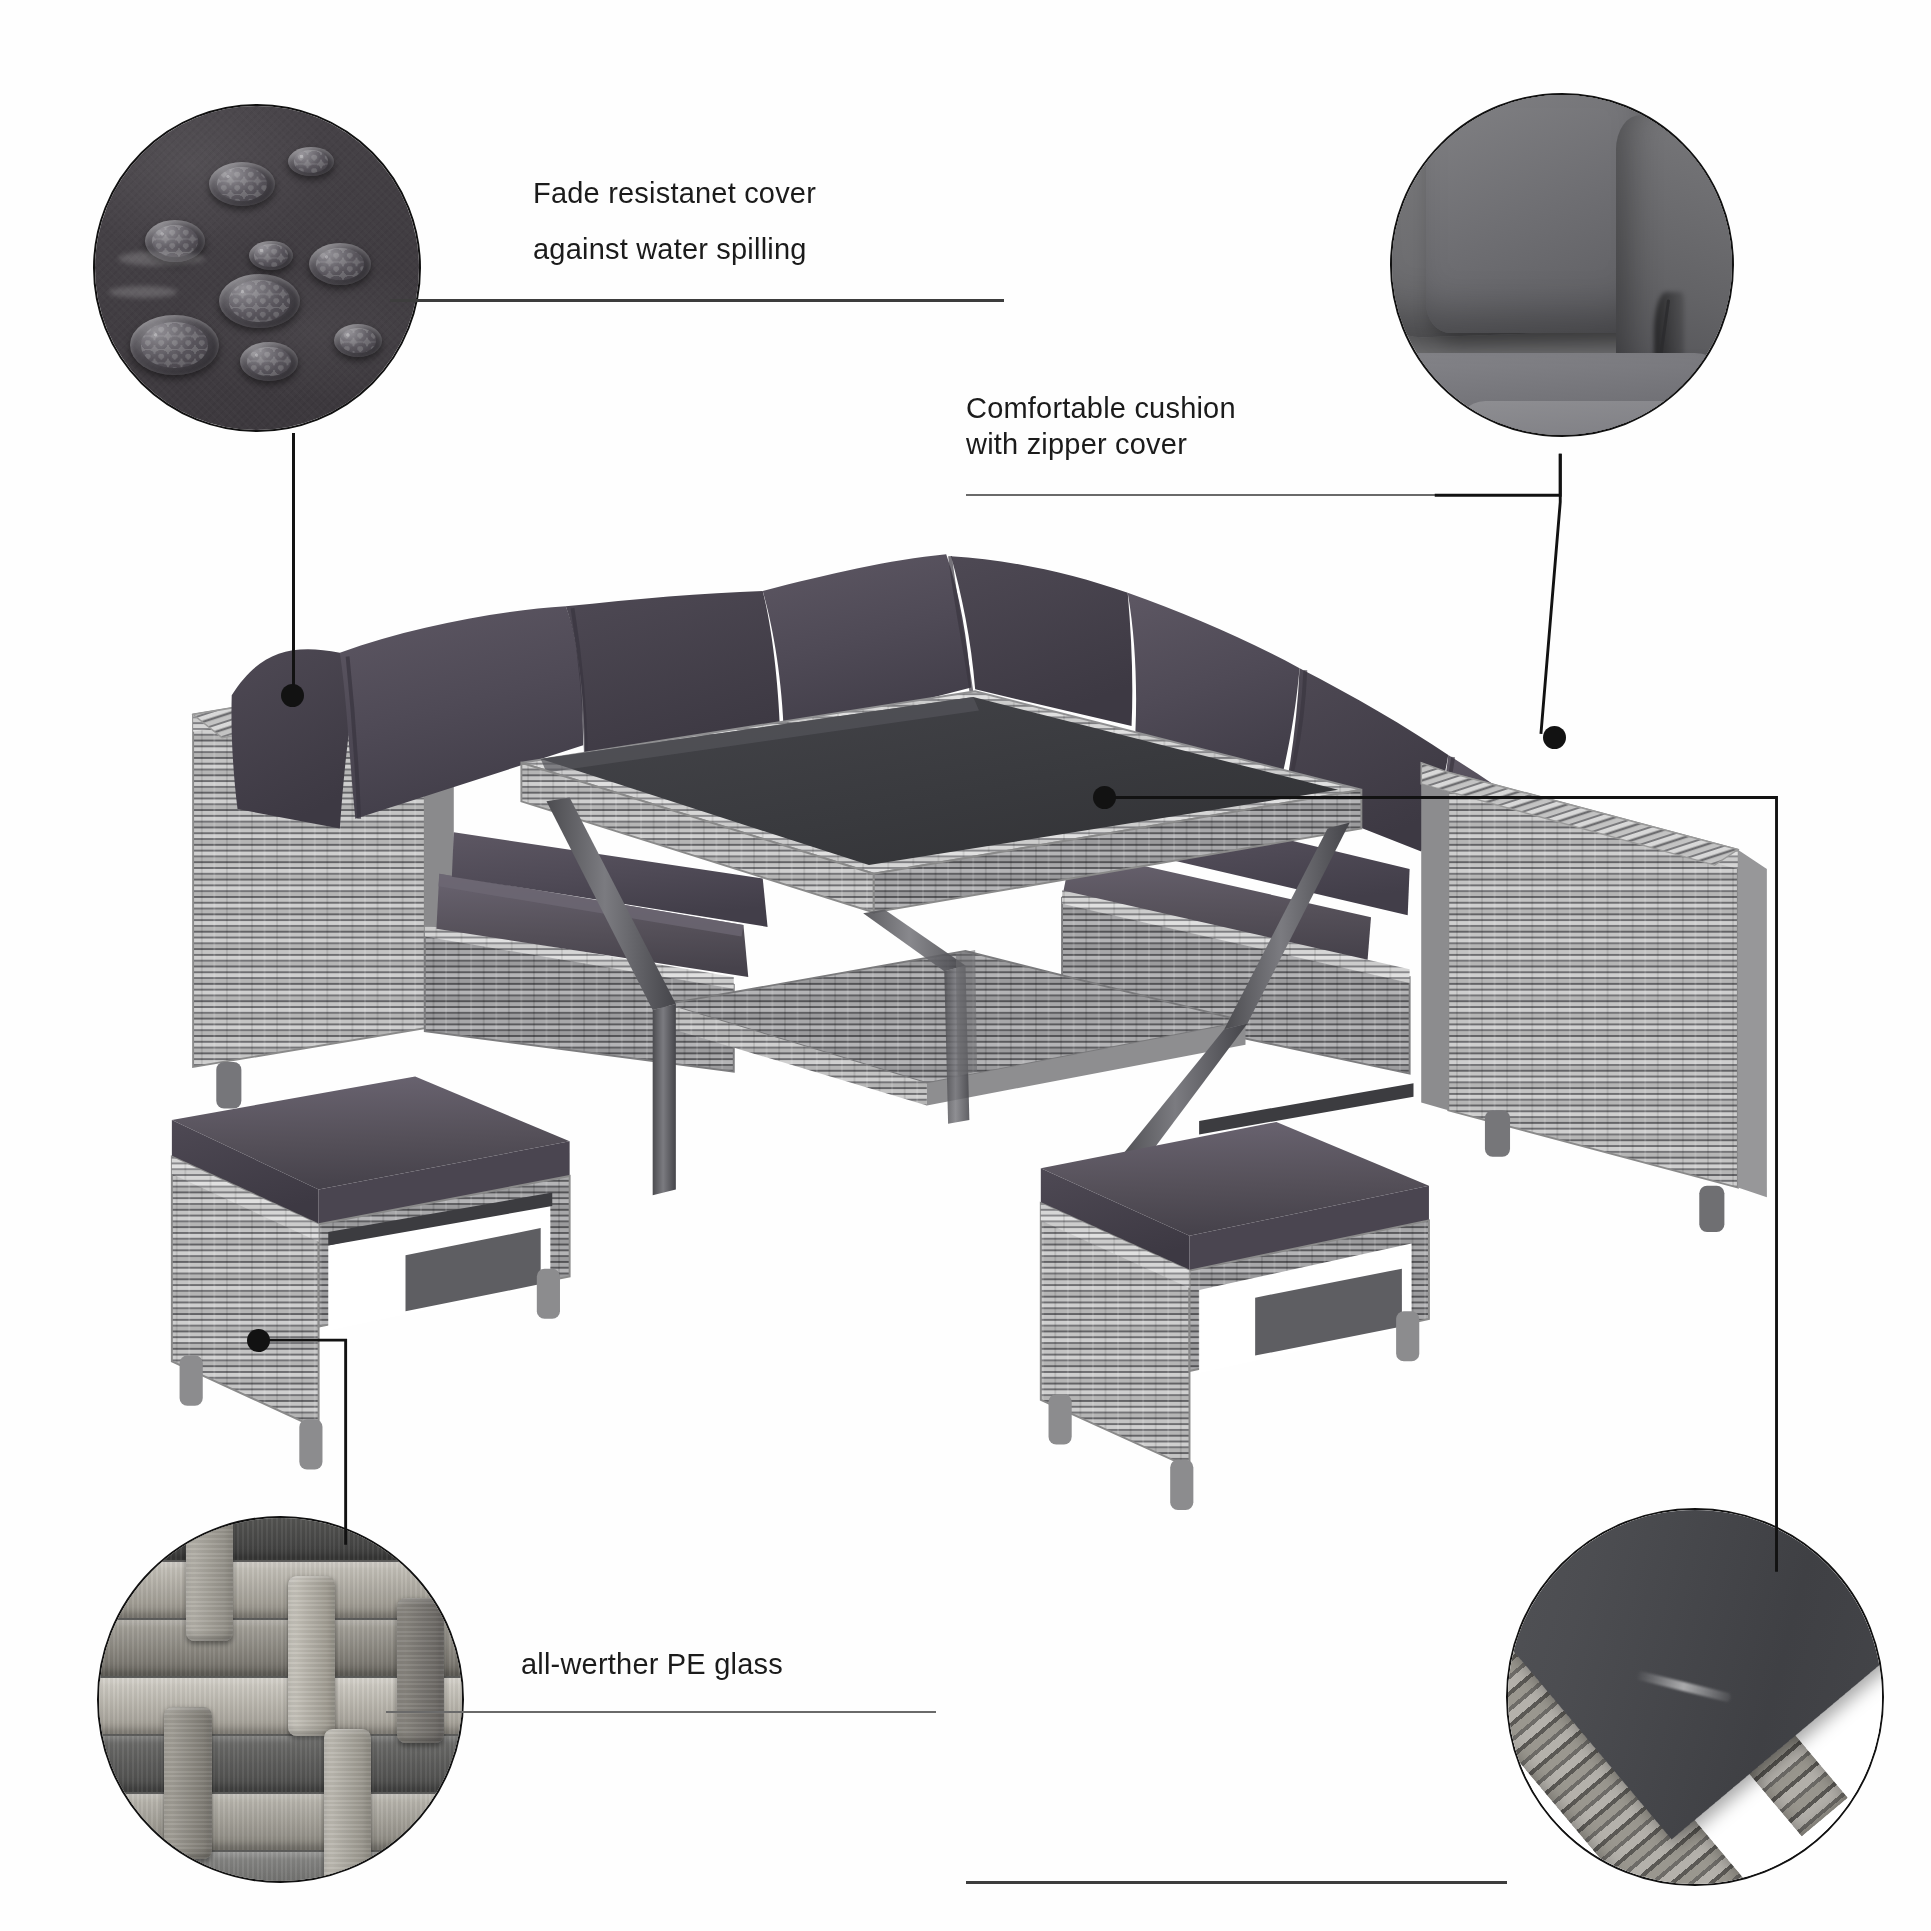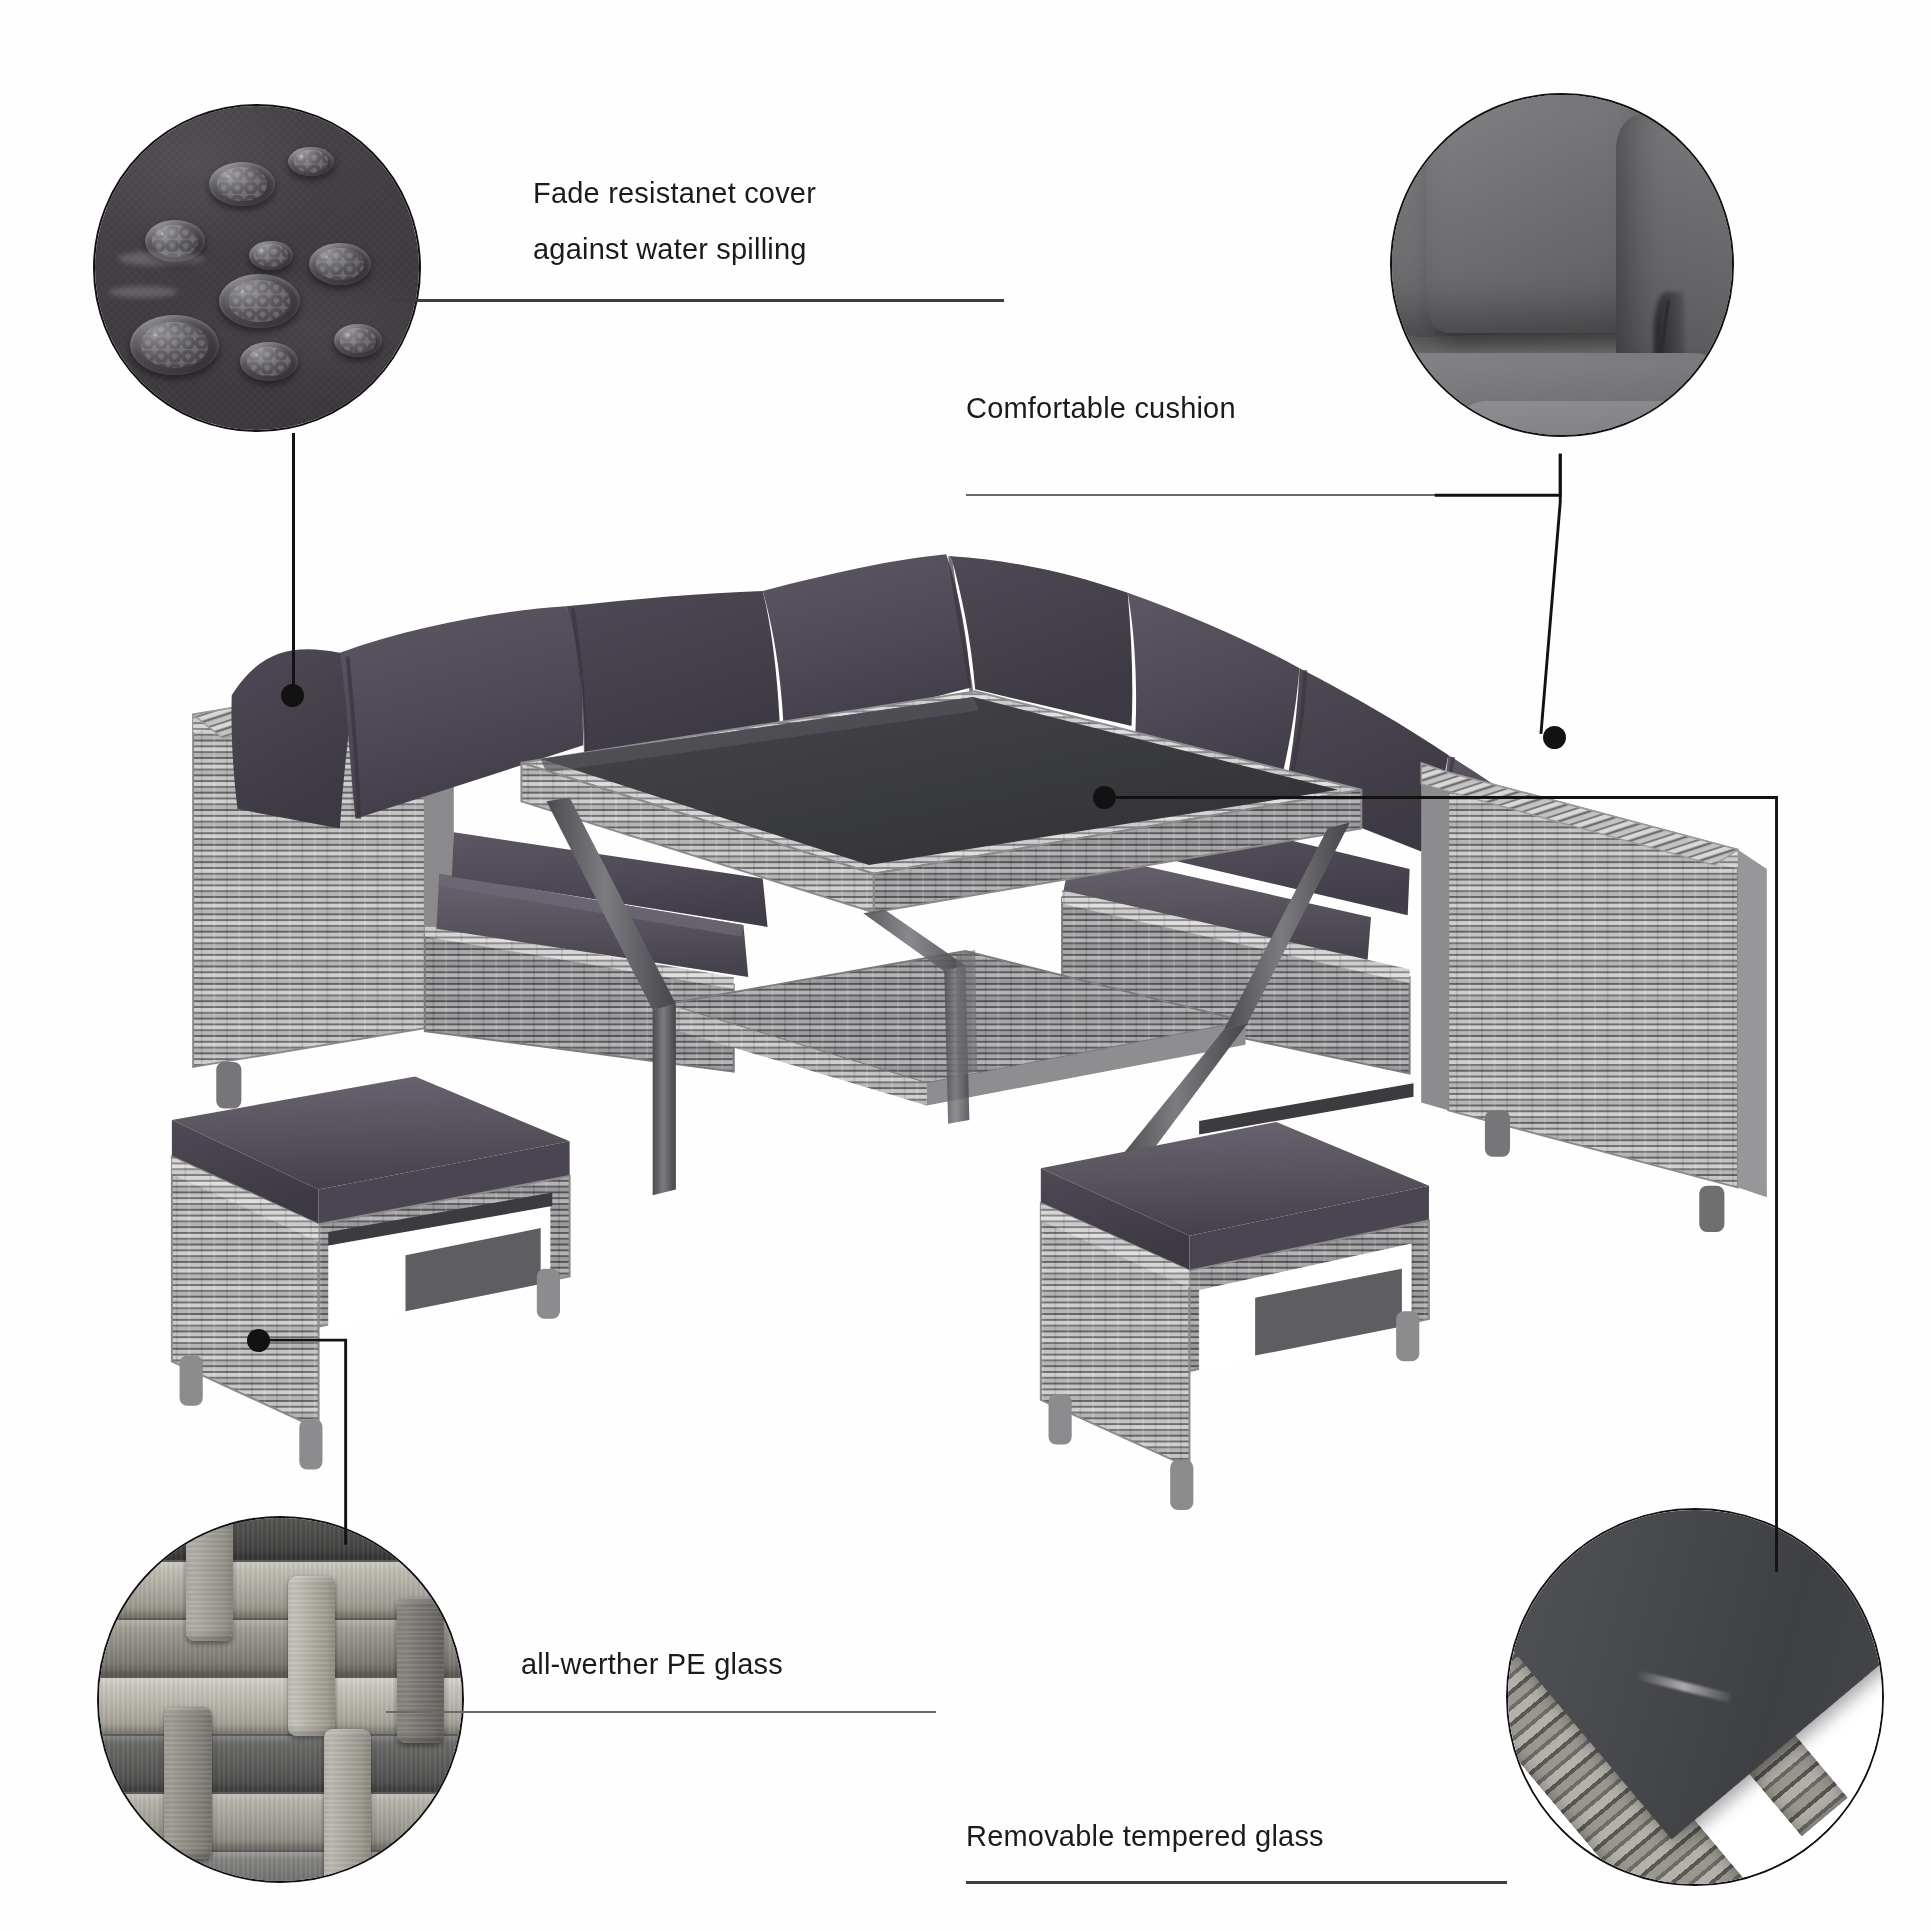--- a/index.html
+++ b/index.html
@@ -340,20 +340,21 @@
       <div class="c-pillow"></div>
       <div class="c-right"></div>
       <div class="c-shadowgap"></div>
       <div class="c-zip"></div>
       <div class="c-seat"></div>
       <div class="c-seat2"></div>
     </div>
   </div>
 
   <div class="callout-text" style="left:966px;top:365px;margin-top:24px;">Comfortable cushion</div>
+  <div class="callout-text" style="left:966px;top:425px;">with zipper cover</div>
   <div class="callout-rule thin" style="left:966px;top:494px;width:469px;"></div>
 
   <svg style="position:absolute;left:0;top:0;width:1931px;height:1931px;pointer-events:none;" aria-hidden="true" viewBox="0 0 2000 2000" width="1931" height="1931">
     <path d="M1486,513 L1616,513 L1616,470" stroke="#121212" stroke-width="3" fill="none"></path>
     <path d="M1616,470 L1616,520 L1606,640 L1596,760" stroke="#121212" stroke-width="3" fill="none"></path>
   </svg>
   <div class="dot" style="left:1543px;top:726px;"></div>
 
   <div class="callout-circle" style="left:97px;top:1516px;width:367px;height:367px;">
     <div class="weave">
@@ -412,21 +413,20 @@
 
   <div class="callout-circle" style="left:1506px;top:1508px;width:378px;height:378px;">
     <div class="glass-scene">
       <div class="glass-rattan2"></div>
       <div class="glass-rattan"></div>
       <div class="glass-plate"></div>
       <div class="glass-shine"></div>
     </div>
   </div>
 
-  <div class="callout-text" style="left:966px;top:1817px;">Removable tempered glass</div>
   <div class="callout-rule" style="left:966px;top:1881px;width:541px;"></div>
 
   <svg style="position:absolute;left:0;top:0;width:1931px;height:1931px;pointer-events:none;" aria-hidden="true" viewBox="0 0 2000 2000" width="1931" height="1931">
     <path d="M1152,826 L1840,826 L1840,1628" stroke="#121212" stroke-width="3" fill="none"></path>
   </svg>
   <div class="dot" style="left:1093px;top:786px;"></div>
 
 </div>
 
 

